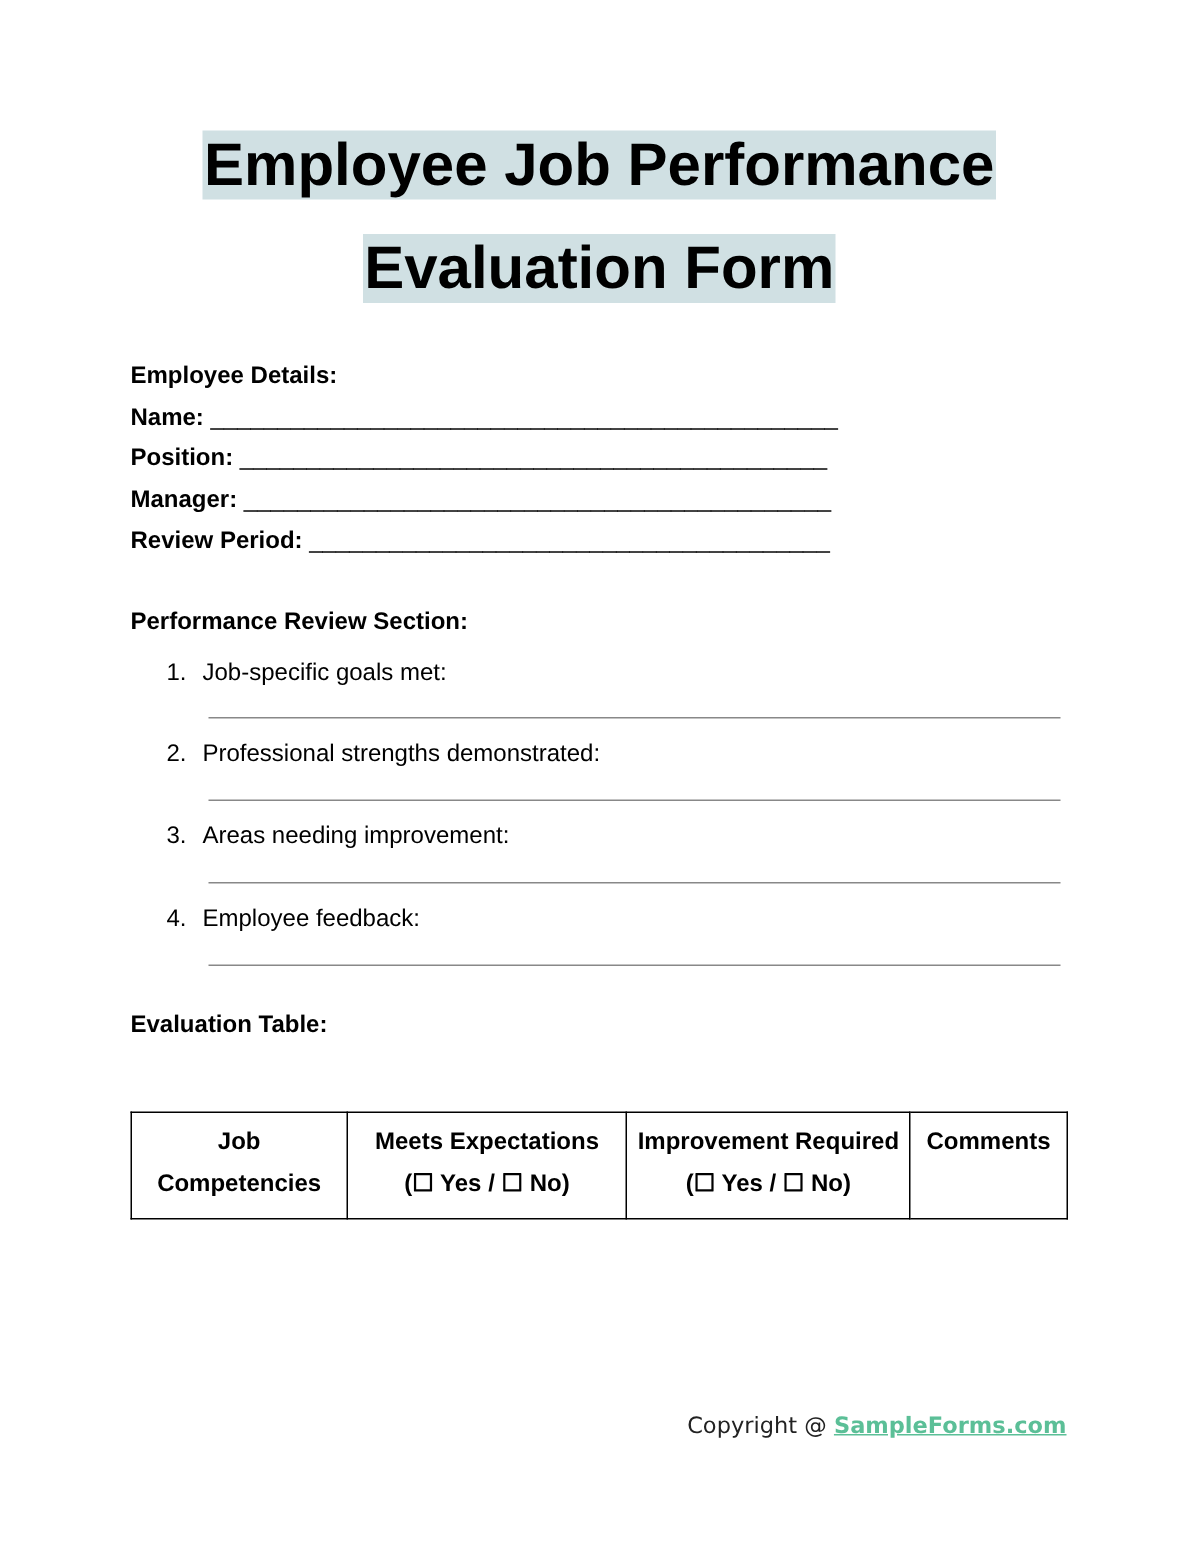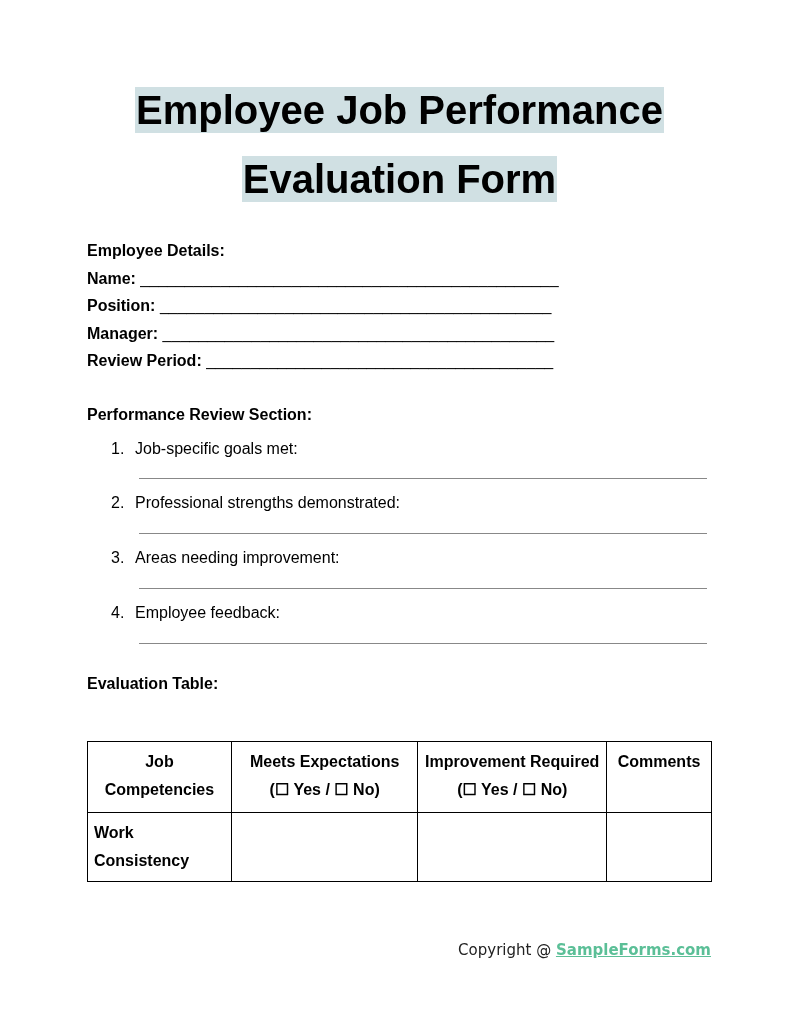--- a/index.html
+++ b/index.html
@@ -91,27 +91,18 @@
       <span>(☐ Yes / ☐ No)</span>
     </th>
     <th>
       <span>Improvement Required</span><br>
       <span>(☐ Yes / ☐ No)</span>
     </th>
     <th>
       <span>Comments</span>
     </th>
   </tr>
-  <tr style="height:69px">
-    <td>
-      <span>Work</span><br>
-      <span>Consistency</span>
-    </td>
-    <td></td>
-    <td></td>
-    <td></td>
-  </tr>
 </tbody>
   </table>
 
 <div class="copyright">
   <span>Copyright @ </span><a>SampleForms.com</a>
 </div>
 
 </body></html>

